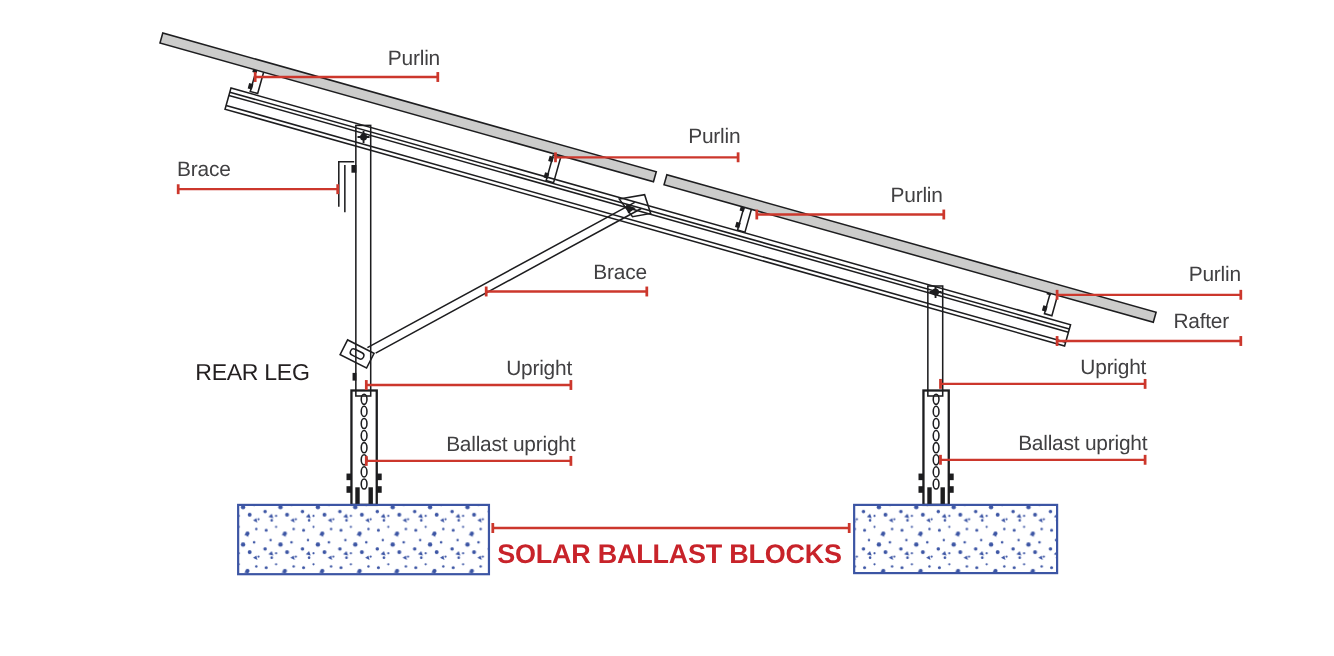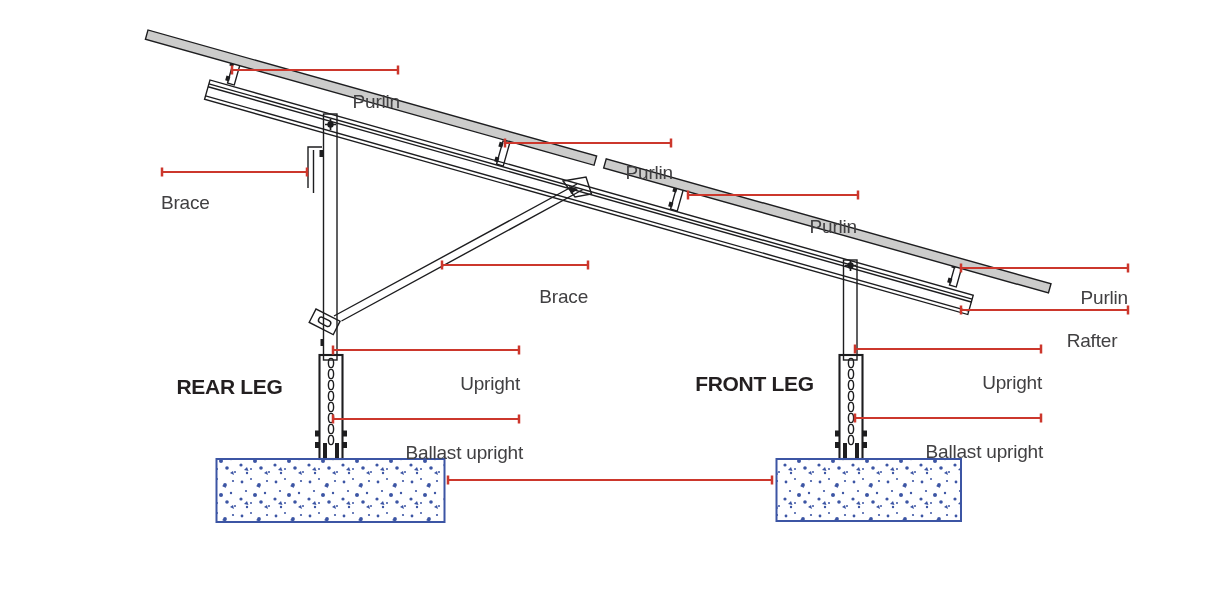--- a/index.html
+++ b/index.html
@@ -18,22 +18,22 @@
   .bolt path { fill:none; stroke:var(--line-black); stroke-width:1.7; }
   .spk { fill:var(--block-blue); }
   .block { fill:url(#speckle); stroke:var(--block-blue); stroke-width:2; }
 
   
   .leader line { stroke:var(--leader-red); stroke-width:2.1; }
   .leader line.t { stroke-width:2.5; }
 
   
   .lbl { position:absolute; font-size:19px; color:var(--label-gray);
-         letter-spacing:-0.2px; white-space:nowrap;margin-top:48px; }
-  .leg-lbl { font-weight:bold; font-size:21px; color:#231f20;
+         letter-spacing:-0.2px; white-space:nowrap; }
+  .leg-lbl { font-weight:normal; font-size:21px; color:#231f20;
              letter-spacing:-0.3px; }
   #lb-p1     { left:328px;  top:43px;  width:72px;  text-align:right; }
   #lb-p2     { left:601px;  top:114px; width:72px;  text-align:right; }
   #lb-p3     { left:785px;  top:168px; width:72px;  text-align:right; }
   #lb-p4     { left:1056px; top:239px; width:72px;  text-align:right; }
   #lb-rafter { left:1056px; top:282px; width:72px;  text-align:center; }
   #lb-b1     { left:161px;  top:144px; width:80px;  text-align:left; }
   #lb-b2     { left:508px;  top:238px; width:80px;  text-align:right; }
   #lb-u1     { left:438px;  top:325px; width:82px;  text-align:right; }
   #lb-bu1    { left:400px;  top:394px; width:123px; text-align:right; }
@@ -241,15 +241,15 @@
   <div class="lbl" id="lb-p3">Purlin</div>
   <div class="lbl" id="lb-p4">Purlin</div>
   <div class="lbl" id="lb-rafter">Rafter</div>
   <div class="lbl" id="lb-b1">Brace</div>
   <div class="lbl" id="lb-b2">Brace</div>
   <div class="lbl" id="lb-u1">Upright</div>
   <div class="lbl" id="lb-bu1">Ballast upright</div>
   <div class="lbl" id="lb-u2">Upright</div>
   <div class="lbl" id="lb-bu2">Ballast upright</div>
   <div class="lbl leg-lbl" id="lb-rear">REAR LEG</div>
-  <div class="lbl leg-lbl" id="lb-front">FRONT LEG</div>
+  <div class="lbl" id="lb-sbb">SOLAR BALLAST BLOCKS</div>
 
 </div>
 
 </body></html>

